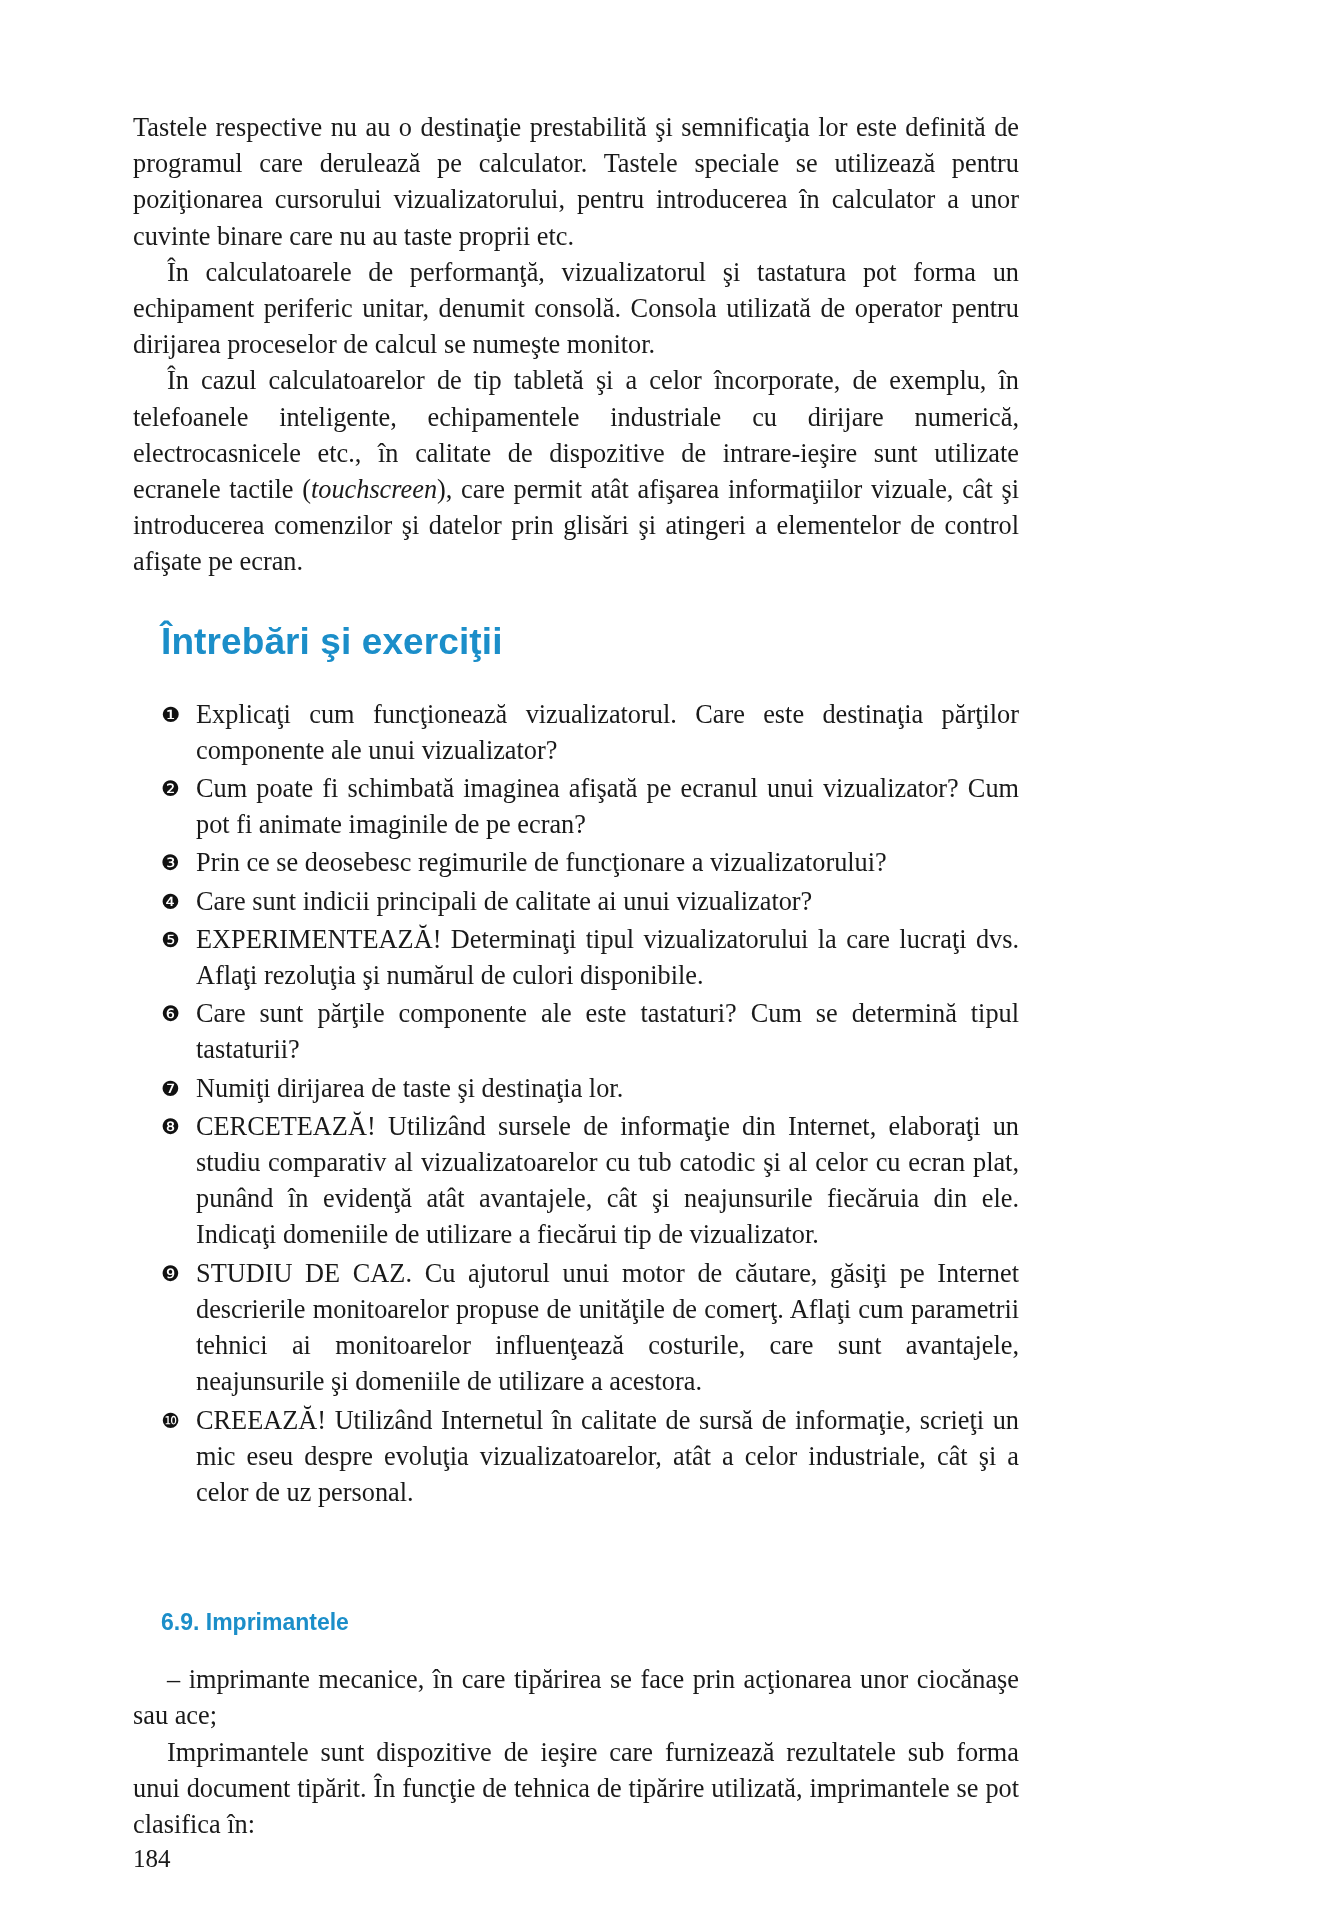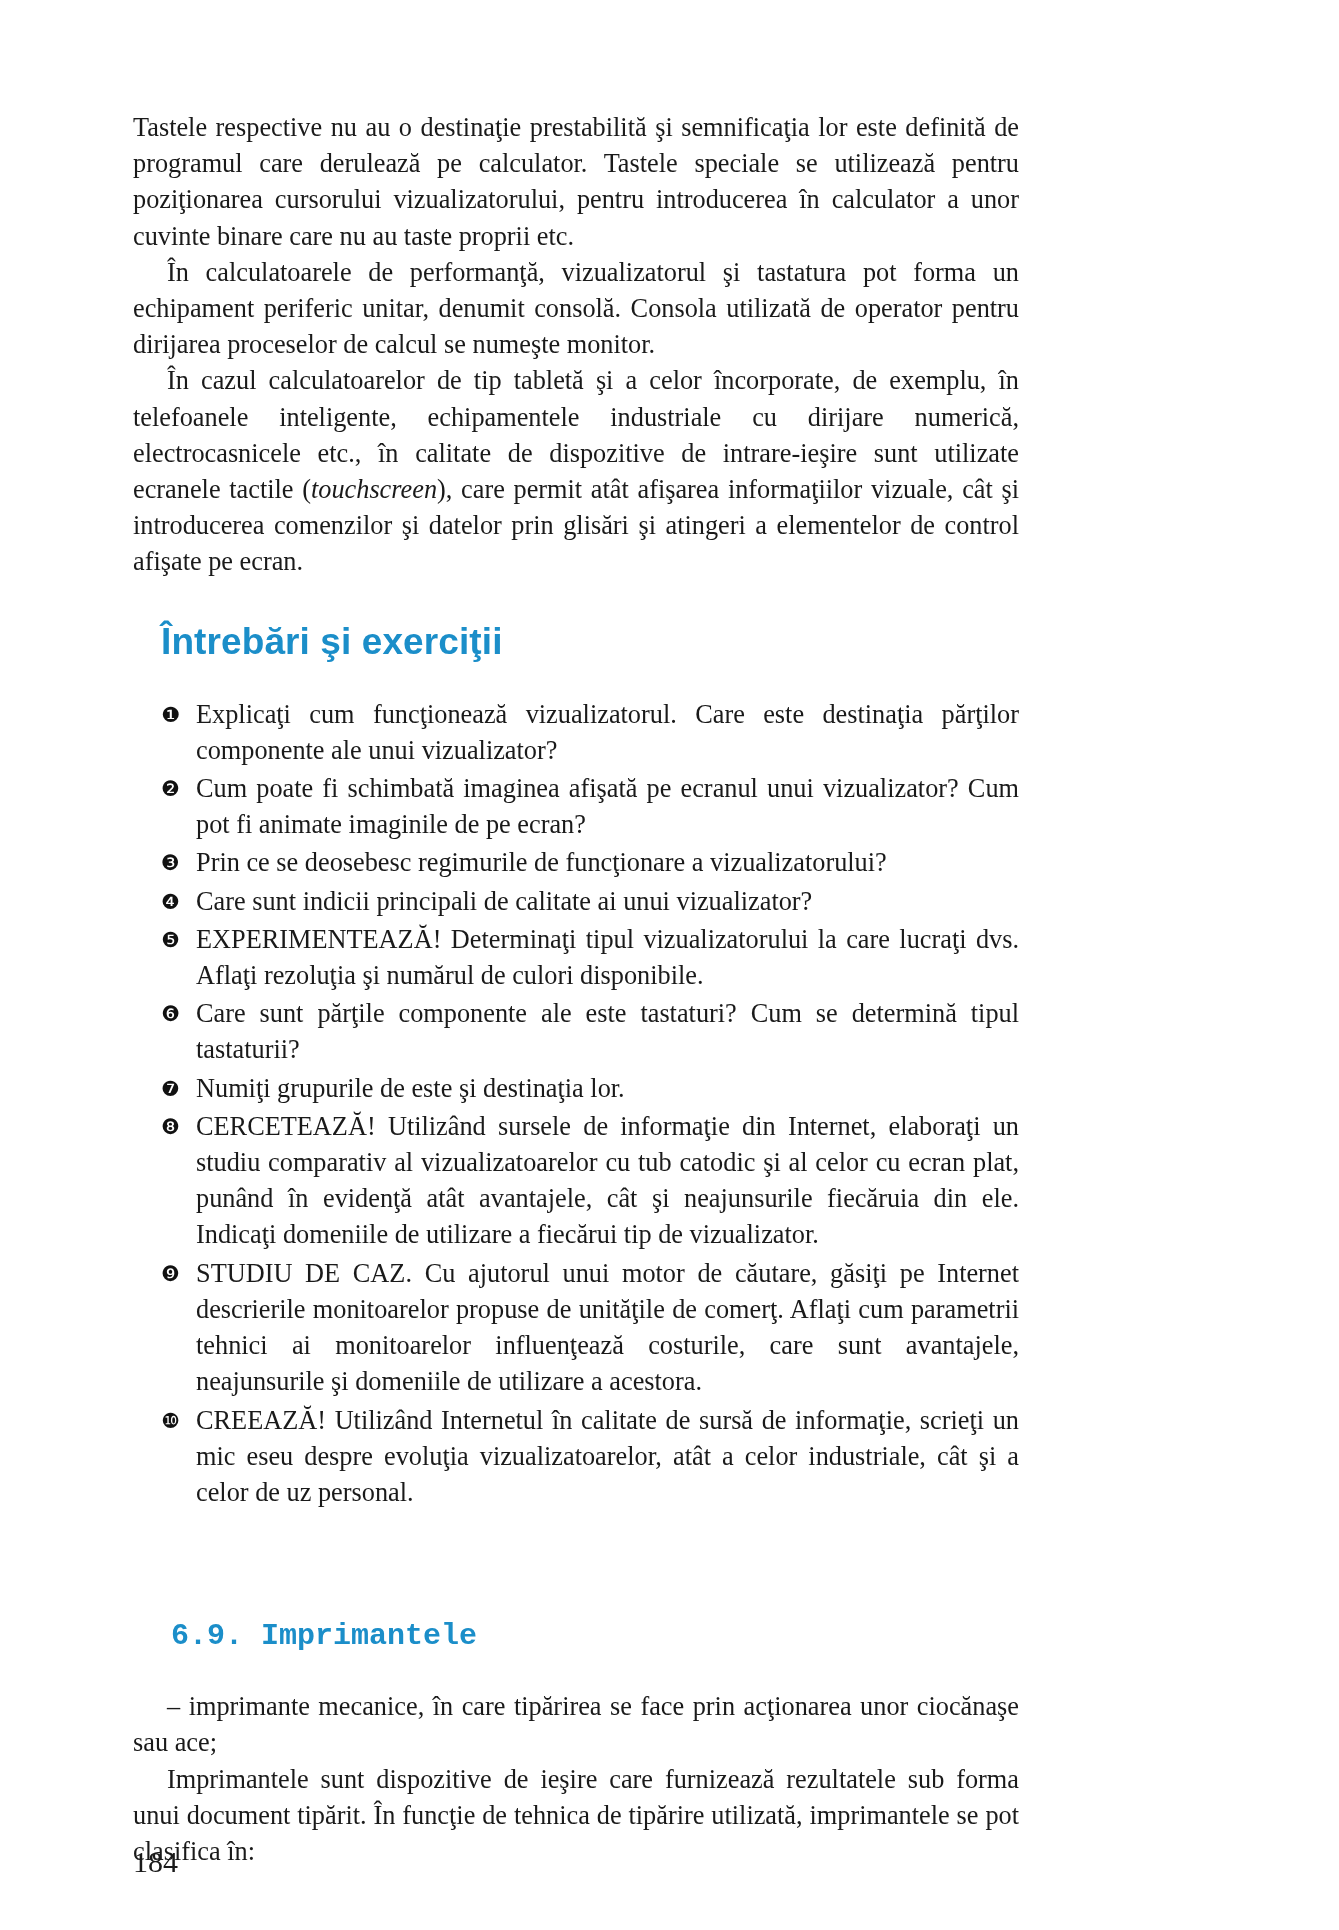--- a/index.html
+++ b/index.html
@@ -48,24 +48,24 @@
     color: #1b8ec9;
     font-family: "Liberation Sans", "DejaVu Sans", sans-serif;
     font-weight: bold;
     font-size: 37px;
     letter-spacing: 0.1px;
     margin: 0;
     padding-left: 28px;
   }
   .h-section {
     color: #1b8ec9;
-    font-family: Liberation Mono, monospace;
+    font-family: Liberation Sans, sans-serif;
     font-weight: bold;
-    font-size: 30px;
-    margin: 10px;
+    font-size: 23px;
+    margin: 0;
     padding-left: 28px;
   }
 
   
   .ex-list {
     margin: 0;
     padding: 0;
     list-style: none;
   }
   .ex-item {
@@ -92,21 +92,21 @@
   .ex-item .txt { display: block; }
 
   
   .ex-item .txt, .para { text-align-last: left; }
 
   
   .page-number {
     position: absolute;
     left: 133px;
     top: 1845px;
-    font-size: 30px;
+    font-size: 25px;
     color: #1a1a1a;
     font-family: "Liberation Serif", "DejaVu Serif", serif;
   }
 
   .spacer-questions { height: 34px; }
   .spacer-after-list { height: 98px; }
   .spacer-after-heading { height: 26px; }
   .spacer-before-questions { height: 40px; }
 </style>
 </head>
@@ -147,21 +147,21 @@
       <li class="ex-item">
         <span class="bullet">❺</span>
         <span class="txt">EXPERIMENTEAZĂ! Determinaţi tipul vizualizatorului la care lucraţi dvs. Aflaţi rezoluţia şi numărul de culori disponibile.</span>
       </li>
       <li class="ex-item">
         <span class="bullet">❻</span>
         <span class="txt">Care sunt părţile componente ale este tastaturi? Cum se determină tipul tastaturii?</span>
       </li>
       <li class="ex-item">
         <span class="bullet">❼</span>
-        <span class="txt">Numiţi grupurile de este şi destinaţia lor.</span>
+        <span class="txt">Numiţi dirijarea de taste şi destinaţia lor.</span>
       </li>
       <li class="ex-item">
         <span class="bullet">❽</span>
         <span class="txt">CERCETEAZĂ! Utilizând sursele de informaţie din Internet, elaboraţi un studiu comparativ al vizualizatoarelor cu tub catodic şi al celor cu ecran plat, punând în evidenţă atât avantajele, cât şi neajunsurile fiecăruia din ele. Indicaţi domeniile de utilizare a fiecărui tip de vizualizator.</span>
       </li>
       <li class="ex-item">
         <span class="bullet">❾</span>
         <span class="txt">STUDIU DE CAZ. Cu ajutorul unui motor de căutare, găsiţi pe Internet descrierile monitoarelor propuse de unităţile de comerţ. Aflaţi cum parametrii tehnici ai monitoarelor influenţează costurile, care sunt avantajele, neajunsurile şi domeniile de utilizare a acestora.</span>
       </li>
       <li class="ex-item">

